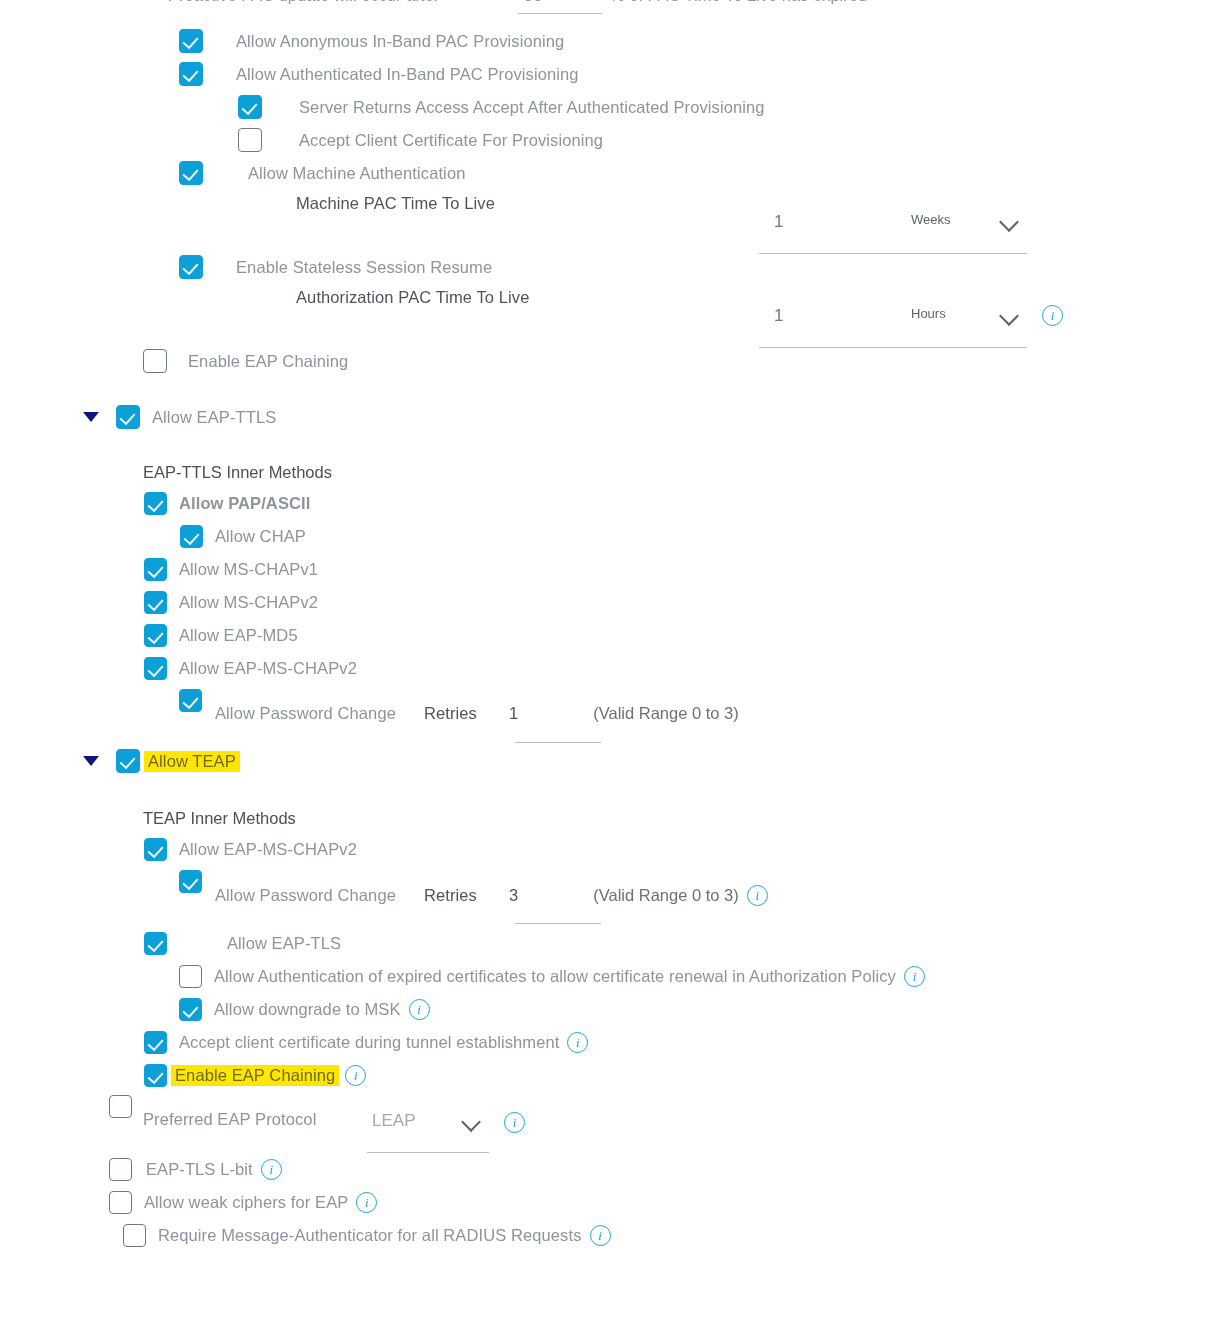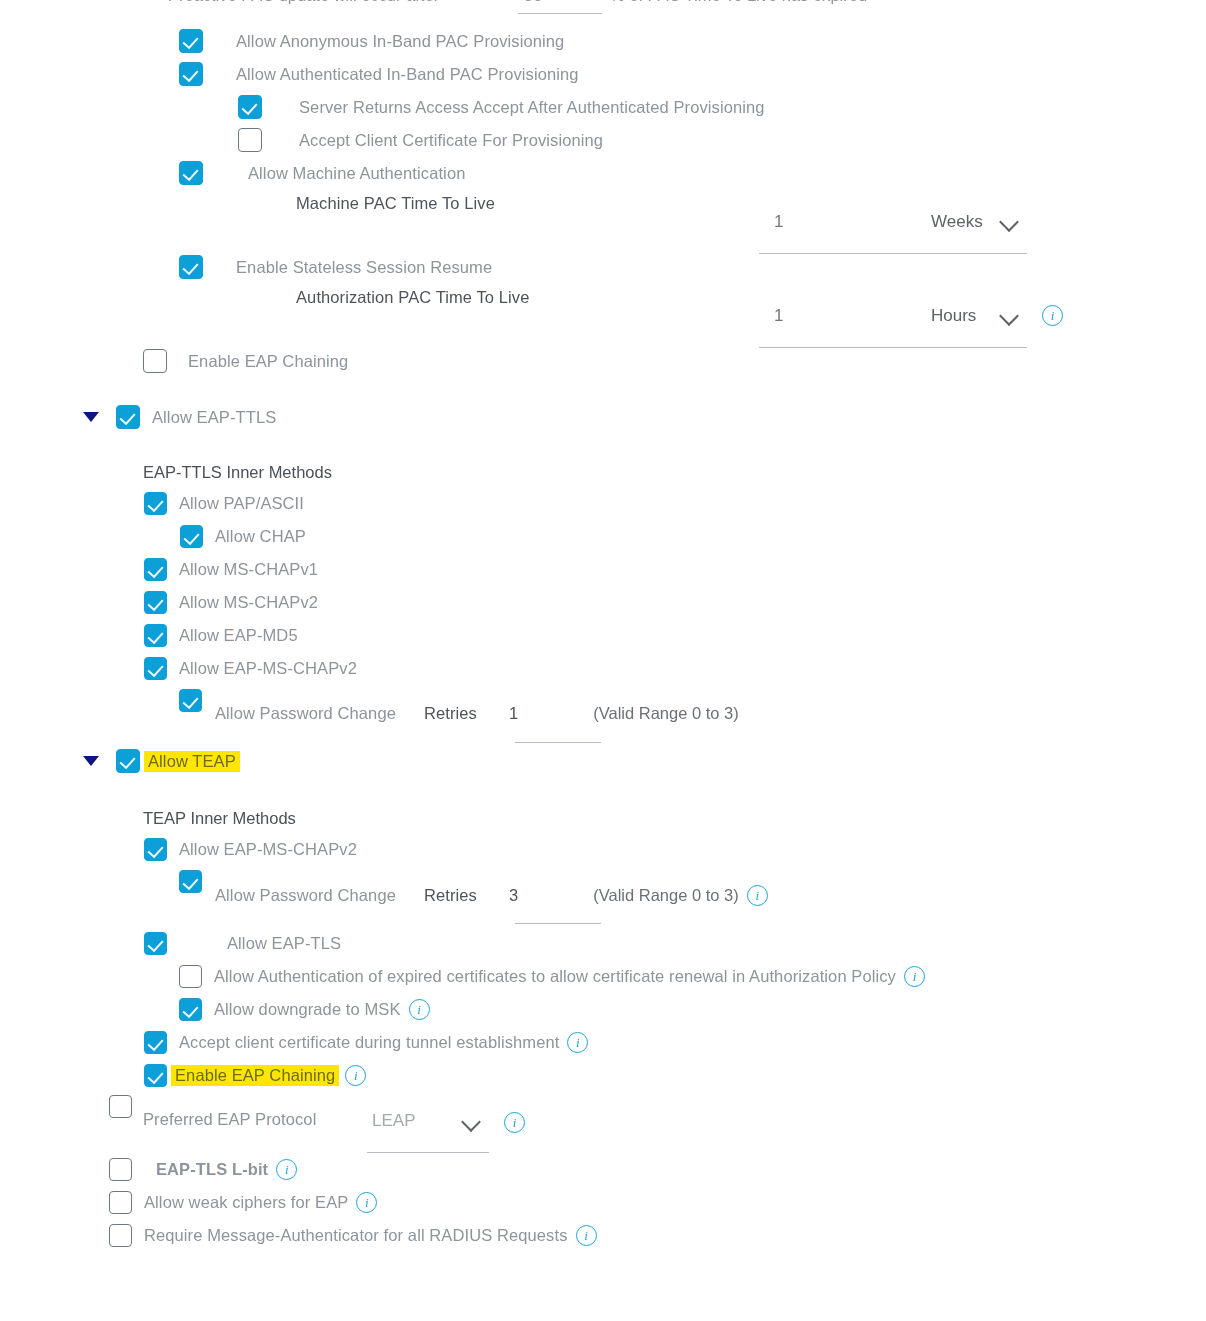--- a/index.html
+++ b/index.html
@@ -63,21 +63,21 @@
   }
   .info::after{content:"i";}
 
   
   .uline{
     position:absolute;border-bottom:1px solid #b9bdc1;box-sizing:border-box;
   }
   .ival{
     position:absolute;font-size:17px;color:#72787e;
   }
-  .unit{position:absolute;font-size:17px;color:#5d6369;margin-left:20px;}
+  .unit{position:absolute;font-size:13px;color:#5d6369;}
   .chev{
     position:absolute;width:14px;height:14px;box-sizing:border-box;
     border:solid #5d6369;border-width:0 2px 2px 0;
     transform:rotate(45deg);
   }
 
   
   .toprow{
     position:absolute;left:0;top:-14px;width:1206px;height:20px;
     overflow:hidden;
@@ -151,21 +151,21 @@
   </div>
 
   <div class="row" style="left:83px;top:405px;">
     <span class="tri"></span>
     <span class="cb on" style="margin-left:17px;"></span>
     <span class="lbl" style="margin-left:12px;">Allow EAP-TTLS</span>
   </div>
 
   <div class="sechead" style="left:143px;top:463px;">EAP-TTLS Inner Methods</div>
 
-  <div class="row" style="left:144px;top:492px;">
+  <div class="row" style="left:144px;top:492px;font-weight:bold;">
     <span class="cb on small"></span>
     <span class="lbl" style="margin-left:12px;">Allow PAP/ASCII</span>
   </div>
   <div class="row" style="left:144px;top:525px;padding-left:36px;">
     <span class="cb on small"></span>
     <span class="lbl" style="margin-left:12px;">Allow CHAP</span>
   </div>
   <div class="row" style="left:144px;top:558px;">
     <span class="cb on small"></span>
     <span class="lbl" style="margin-left:12px;">Allow MS-CHAPv1</span>
@@ -248,29 +248,29 @@
   <div class="row" style="left:143px;top:1110px;">
     <span class="lbl">Preferred EAP Protocol</span>
   </div>
   <span class="ival" style="left:372px;top:1111px;color:#a4a9ad;font-size:17px;">LEAP</span>
   <span class="chev" style="left:464px;top:1115px;"></span>
   <span class="info" style="position:absolute;left:504px;top:1112px;"></span>
   <div class="uline" style="left:367px;top:1152px;width:122px;"></div>
 
   <div class="row" style="left:109px;top:1158px;">
     <span class="cb off small"></span>
-    <span class="lbl" style="margin-left:24px;font-weight:bold;">EAP-TLS L-bit</span>
+    <span class="lbl" style="margin-left:14px;">EAP-TLS L-bit</span>
     <span class="info" style="margin-left:8px;"></span>
   </div>
 
   <div class="row" style="left:109px;top:1191px;">
     <span class="cb off small"></span>
     <span class="lbl" style="margin-left:12px;">Allow weak ciphers for EAP</span>
     <span class="info" style="margin-left:8px;"></span>
   </div>
 
-  <div class="row" style="left:109px;top:1224px;">
+  <div class="row" style="left:123px;top:1224px;">
     <span class="cb off small"></span>
     <span class="lbl" style="margin-left:12px;">Require Message-Authenticator for all RADIUS Requests</span>
     <span class="info" style="margin-left:8px;"></span>
   </div>
 
 </div>
 
 </body></html>

